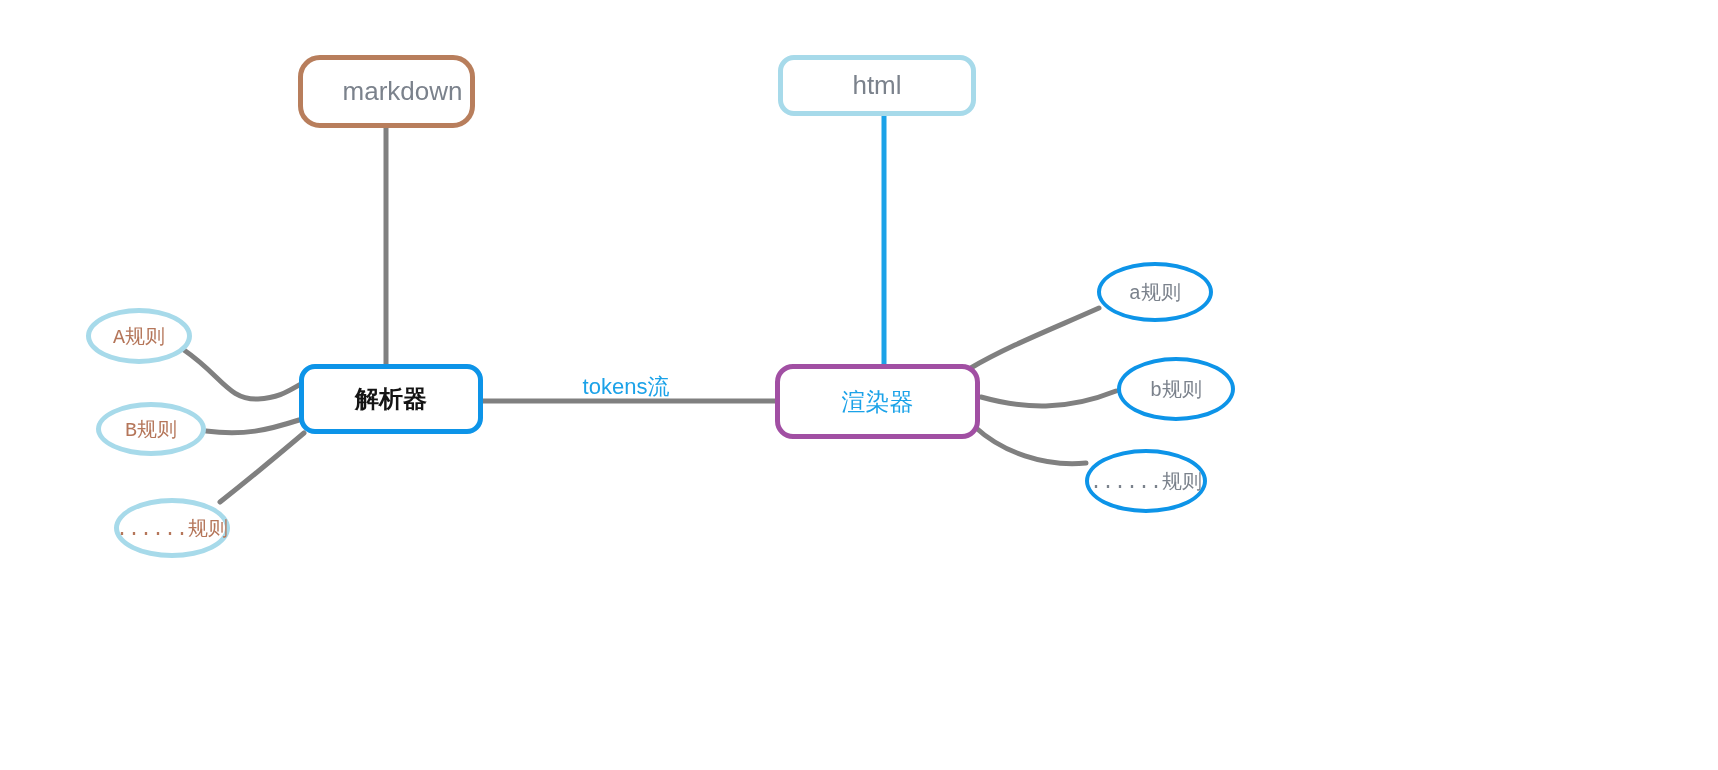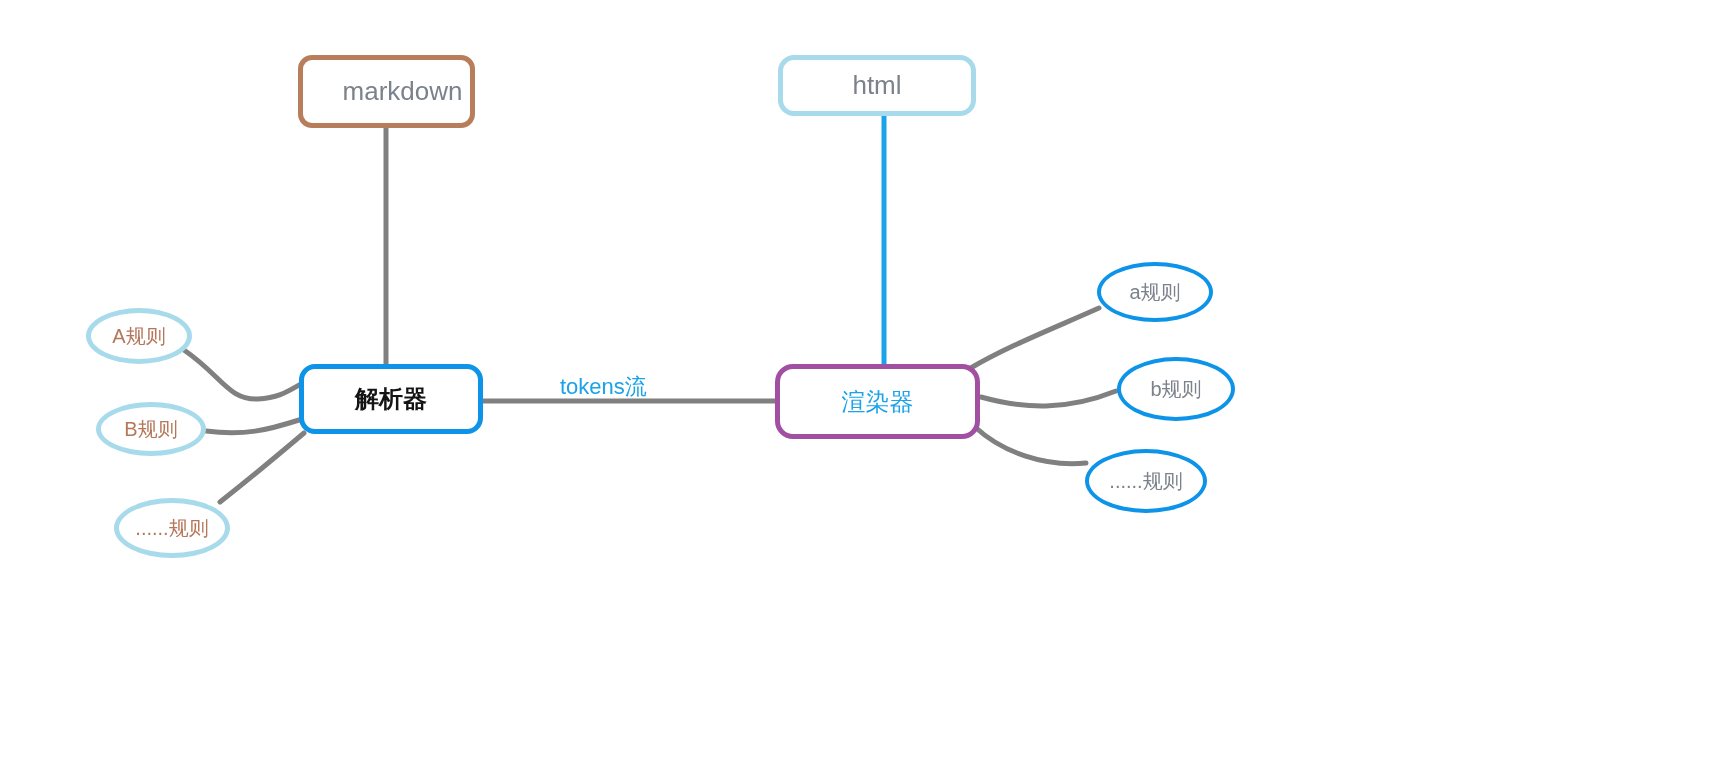--- a/index.html
+++ b/index.html
@@ -14,23 +14,23 @@
   .edges path{fill:none;stroke-linecap:round;}
   .edge-gray{stroke:#808080;stroke-width:5px;}
   .edge-blue{stroke:#1ba2e8;stroke-width:5px;}
 
   .node{
     position:absolute;
     display:flex;align-items:center;justify-content:center;
     background:#ffffff;box-sizing:border-box;
   }
   .rect-node{border-radius:18px;}
-  .ellipse-node{border-radius:50%;}
+  .ellipse-node{border-radius:50%;font-family:Liberation Mono, monospace;}
 
-  .n-markdown{left:298px;top:55px;width:177px;height:73px;border:5px solid #b87e5c;border-radius:14px;padding-left:32px;}
+  .n-markdown{left:298px;top:55px;width:177px;height:73px;border:5px solid #b87e5c;border-radius:22px;padding-left:32px;}
   .n-html{left:778px;top:55px;width:198px;height:61px;border:5px solid #a7daea;border-radius:16px;}
   .n-parser{left:299px;top:364px;width:184px;height:70px;border:5px solid #0d94e8;border-radius:16px;}
   .n-renderer{left:775px;top:364px;width:205px;height:75px;border:5px solid #a14fa3;border-radius:18px;}
 
   .n-ruleA{left:86px;top:308px;width:106px;height:56px;border:5px solid #a7daea;}
   .n-ruleB{left:96px;top:402px;width:110px;height:54px;border:5px solid #a7daea;}
   .n-ruleEtcL{left:114px;top:498px;width:116px;height:60px;border:5px solid #a7daea;}
 
   .n-rulea{left:1097px;top:262px;width:116px;height:60px;border:4px solid #0d94e8;}
   .n-ruleb{left:1117px;top:357px;width:118px;height:64px;border:4px solid #0d94e8;}
@@ -38,21 +38,21 @@
 
   .lbl{white-space:nowrap;}
   .lbl-gray{color:#7b828c;font-size:26px;}
   .lbl-gray-sm{color:#7b828c;font-size:20px;}
   .lbl-brown{color:#b5765a;font-size:20px;}
   .lbl-dark{color:#141414;font-size:24px;font-weight:700;}
   .lbl-blue{color:#1ba2e8;font-size:24px;}
 
   .edge-label{
     position:absolute;left:560px;top:372px;width:132px;height:26px;
-    color:#1ba2e8;font-size:22px;white-space:nowrap;
+    text-align:center;color:#1ba2e8;font-size:22px;white-space:nowrap;
   }
 </style>
 </head>
 <body>
 
 <div class="canvas">
 
   <svg class="edges" viewBox="0 0 1718 770" xmlns="http://www.w3.org/2000/svg">
     <path class="edge-gray" d="M 386 124 L 386 368"></path>
     <path class="edge-blue" d="M 884 112 L 884 368"></path>

